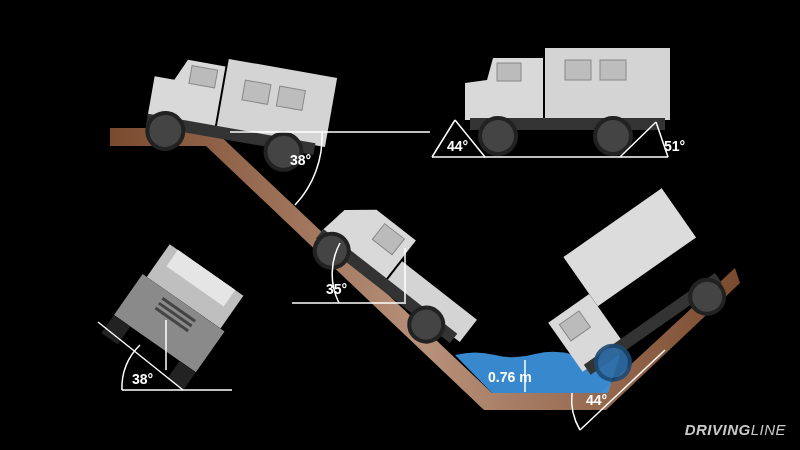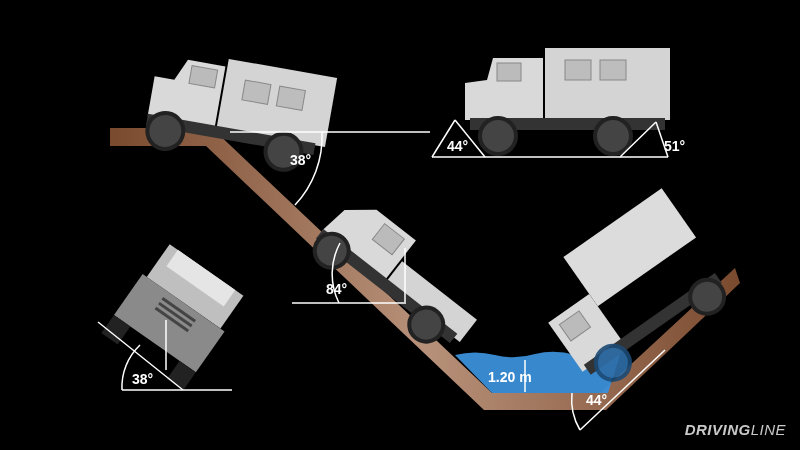--- a/index.html
+++ b/index.html
@@ -103,18 +103,18 @@
     <circle cx="0" cy="40" r="17" fill="#2f6ea8" stroke="#1c4a75" stroke-width="4" opacity="0.9"></circle>
     <circle cx="115" cy="40" r="17" fill="#444" stroke="#222" stroke-width="4"></circle>
   </g>
   <path d="M572,393 A60,60 0 0 0 580,430" fill="none" stroke="#fff" stroke-width="1.5"></path>
   <line x1="580" y1="430" x2="665" y2="350" stroke="#fff" stroke-width="1.5"></line>
 </svg>
 
 <div class="lbl" style="left:447px;top:138px;">44°</div>
 <div class="lbl" style="left:640px;top:138px;padding-left:24px;">51°</div>
 <div class="lbl" style="left:290px;top:152px;">38°</div>
-<div class="lbl" style="left:326px;top:281px;">84°</div>
+<div class="lbl" style="left:326px;top:281px;">35°</div>
 <div class="lbl" style="left:132px;top:371px;">38°</div>
-<div class="lbl" style="left:488px;top:369px;">1.20 m</div>
+<div class="lbl" style="left:488px;top:369px;">0.76 m</div>
 <div class="lbl" style="left:586px;top:392px;">44°</div>
 
 <div class="logo"><b>DRIVING</b><span class="light">LINE</span></div>
 
 </body></html>

